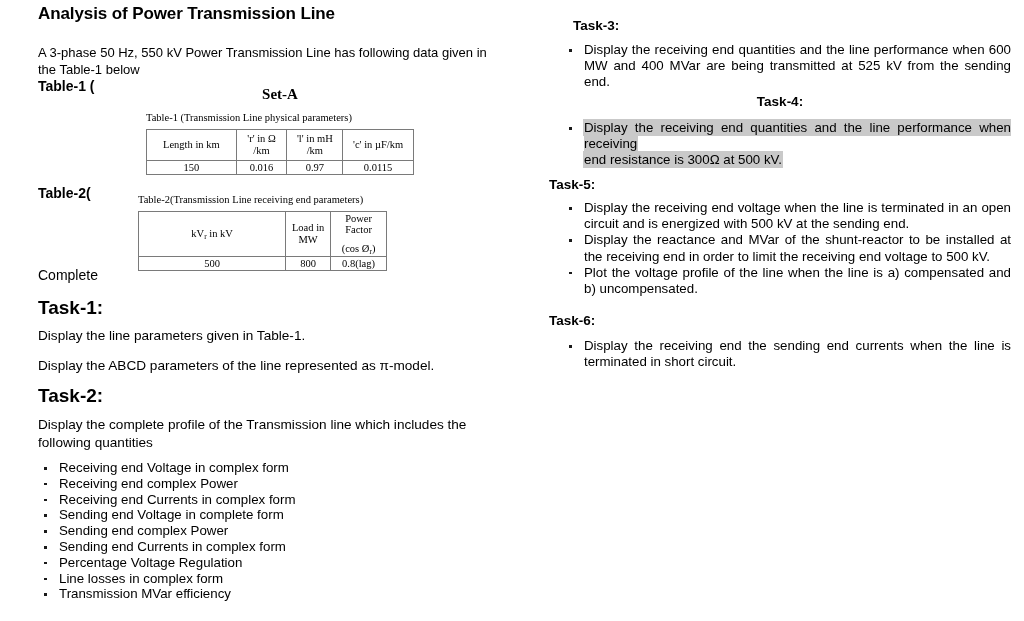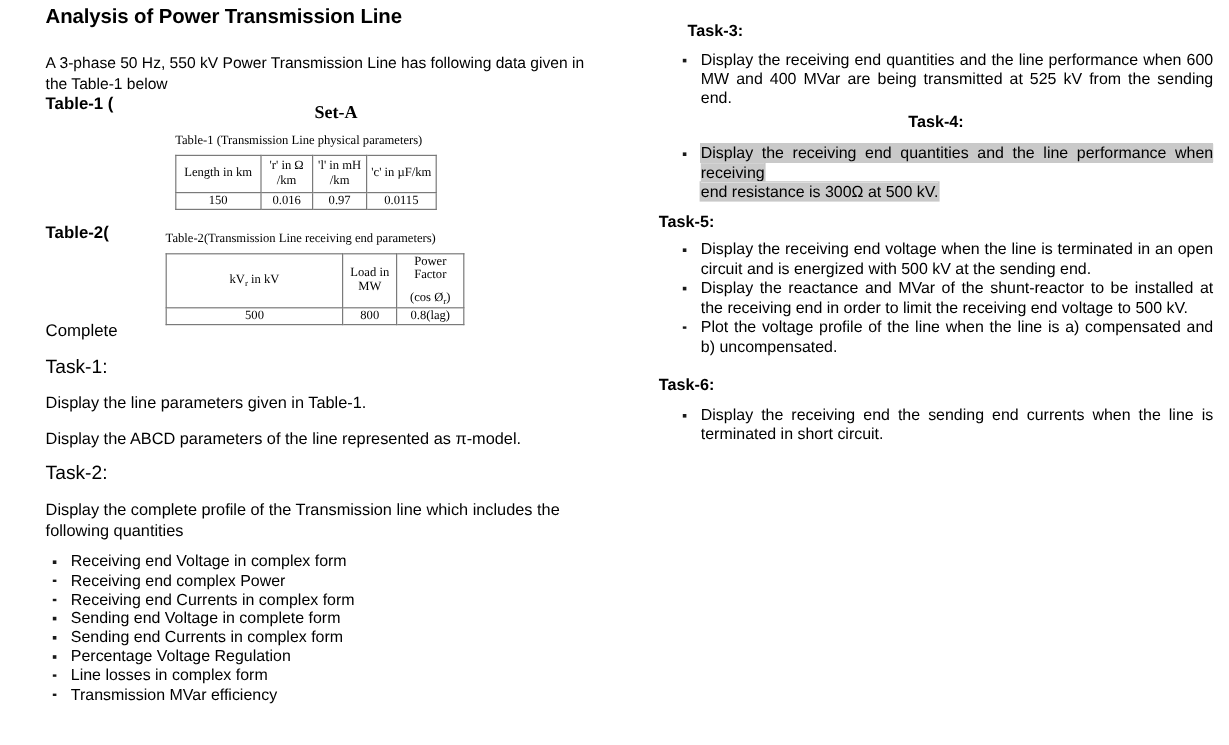--- a/index.html
+++ b/index.html
@@ -42,22 +42,22 @@
     margin: 0;
     line-height: 1.2;
   }
   .label-plain {
     font-size: 14px;
     font-weight: normal;
     margin: 0;
     line-height: 1.2;
   }
   .task-head {
-    font-size: 16px;
-    font-weight: normal;
+    font-size: 19px;
+    font-weight: bold;
     margin: 0;
     line-height: 1.2;
   }
   .para {
     font-size: 13.6px;
     line-height: 1.35;
     margin: 0;
   }
 
   
@@ -100,21 +100,21 @@
     border: 1px solid #7a7a7a;
     padding: 1px 3px;
     text-align: center;
     font-weight: normal;
     vertical-align: middle;
   }
   table.data thead td { height: 28px; line-height: 1.12; }
   table.data tbody td { height: 9px; line-height: 1.05; }
 
   
-  #table1 { width: 218px; }
+  #table1 { width: 268px; }
   #table1 col.c1 { width: 90px; }
   #table1 col.c2 { width: 51px; }
   #table1 col.c3 { width: 56px; }
   #table1 col.c4 { width: 71px; }
 
   
   #table2 { width: 249px; }
   #table2 col.d1 { width: 148px; }
   #table2 col.d2 { width: 45px; }
   #table2 col.d3 { width: 56px; }
@@ -276,20 +276,21 @@
   <p class="para sec-task1-l3">Display the ABCD parameters of the line represented as π-model.</p>
 
   <div class="task-head sec-task2">Task-2:</div>
   <p class="para sec-task2-body">Display the complete profile of the Transmission line which includes the following quantities</p>
 
   <ul class="bl sec-bullets">
     <li><span>Receiving end Voltage in complex form</span></li>
     <li><span>Receiving end complex Power</span></li>
     <li><span>Receiving end Currents in complex form</span></li>
     <li><span>Sending end Voltage in complete form</span></li>
+    <li><span>Sending end complex Power</span></li>
     <li><span>Sending end Currents in complex form</span></li>
     <li><span>Percentage Voltage Regulation</span></li>
     <li><span>Line losses in complex form</span></li>
     <li><span>Transmission MVar efficiency</span></li>
   </ul>
 
   <div class="rhead r-task3">Task-3:</div>
   <ul class="bl-j r-task3-b">
     <li>
         <span class="txt">Display the receiving end quantities and the line performance when 600 MW and 400 MVar are being transmitted at 525 kV from the sending end.</span>

